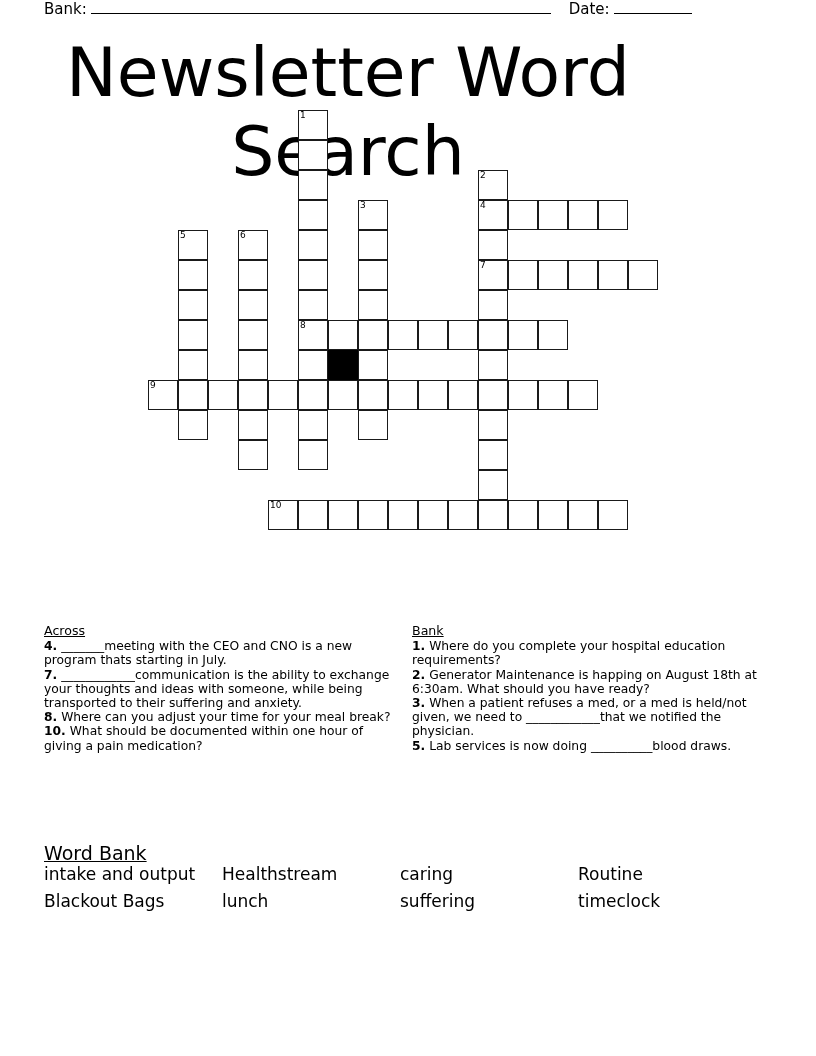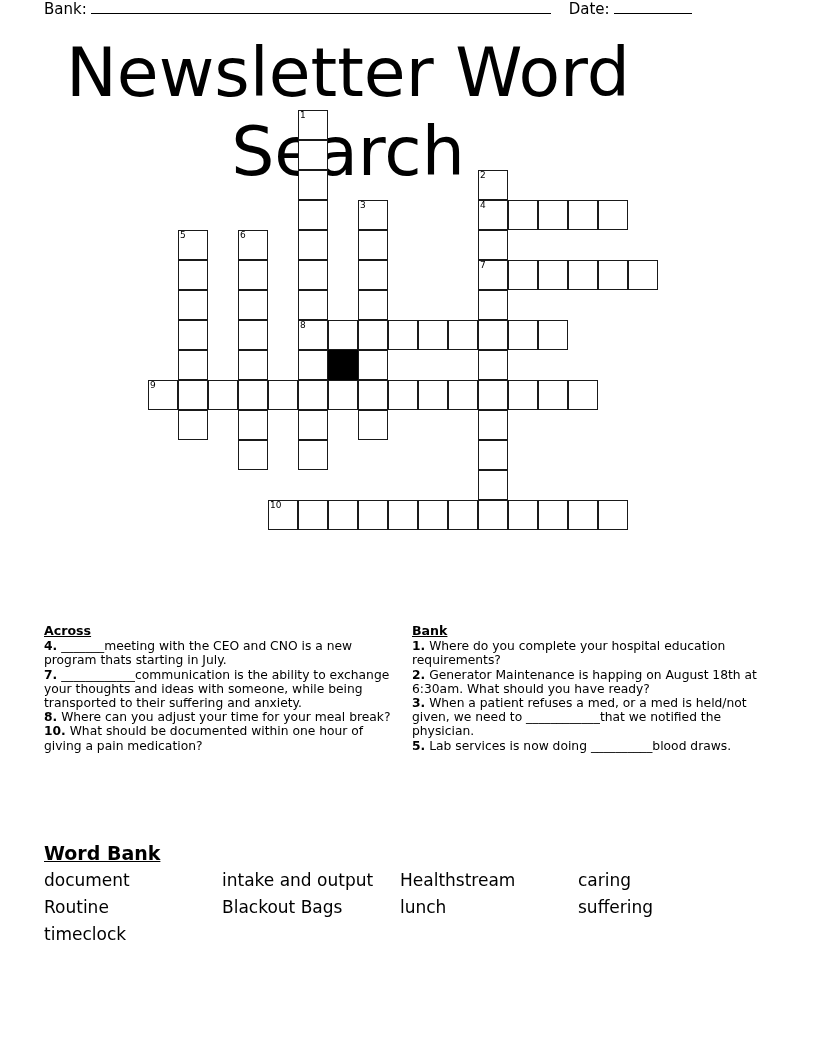--- a/index.html
+++ b/index.html
@@ -84,42 +84,42 @@
     left: 44px;
     top: 624px;
     width: 730px;
     display: flex;
     gap: 18px;
     font-size: 12.3px;
     line-height: 14.2px;
   }
   .clue-col { width: 350px; }
   .clue-heading {
-    font-weight: bold;
+    font-weight: normal;
     text-decoration: underline;
     font-size: 12.6px;
     margin-bottom: 1px;
     display: block;
   }
   .clue { margin: 0 0 0 0; }
   .clue-num { font-weight: bold; }
 
   
   #word-bank {
     position: absolute;
     left: 44px;
     top: 842px;
     width: 730px;
   }
   #word-bank-heading {
     font-size: 19px;
-    font-weight: bold;
+    font-weight: normal;
     text-decoration: underline;
     display: block;
-    margin-bottom: 6px;
+    margin-bottom: 0;
   }
   #word-bank-grid {
     display: grid;
     grid-template-columns: 178px 178px 178px 178px;
     row-gap: 7px;
     font-size: 17px;
   }
   .word-item { white-space: nowrap; }
 </style>
 </head>
@@ -260,21 +260,20 @@
         <div class="clue"><span class="clue-num">2.</span><span> Generator Maintenance is happing on August 18th at 6:30am. What should you have ready?</span></div>
         <div class="clue"><span class="clue-num">3.</span><span> When a patient refuses a med, or a med is held/not given, we need to ____________that we notified the physician.</span></div>
         <div class="clue"><span class="clue-num">5.</span><span> Lab services is now doing __________blood draws.</span></div>
       </div>
   </div>
 </div>
 
 <div id="word-bank">
   <span id="word-bank-heading">Word Bank</span>
   <div id="word-bank-grid">
-      <div class="word-item">document</div>
       <div class="word-item">intake and output</div>
       <div class="word-item">Healthstream</div>
       <div class="word-item">caring</div>
       <div class="word-item">Routine</div>
       <div class="word-item">Blackout Bags</div>
       <div class="word-item">lunch</div>
       <div class="word-item">suffering</div>
       <div class="word-item">timeclock</div>
       <div class="word-item"></div>
       <div class="word-item"></div>

